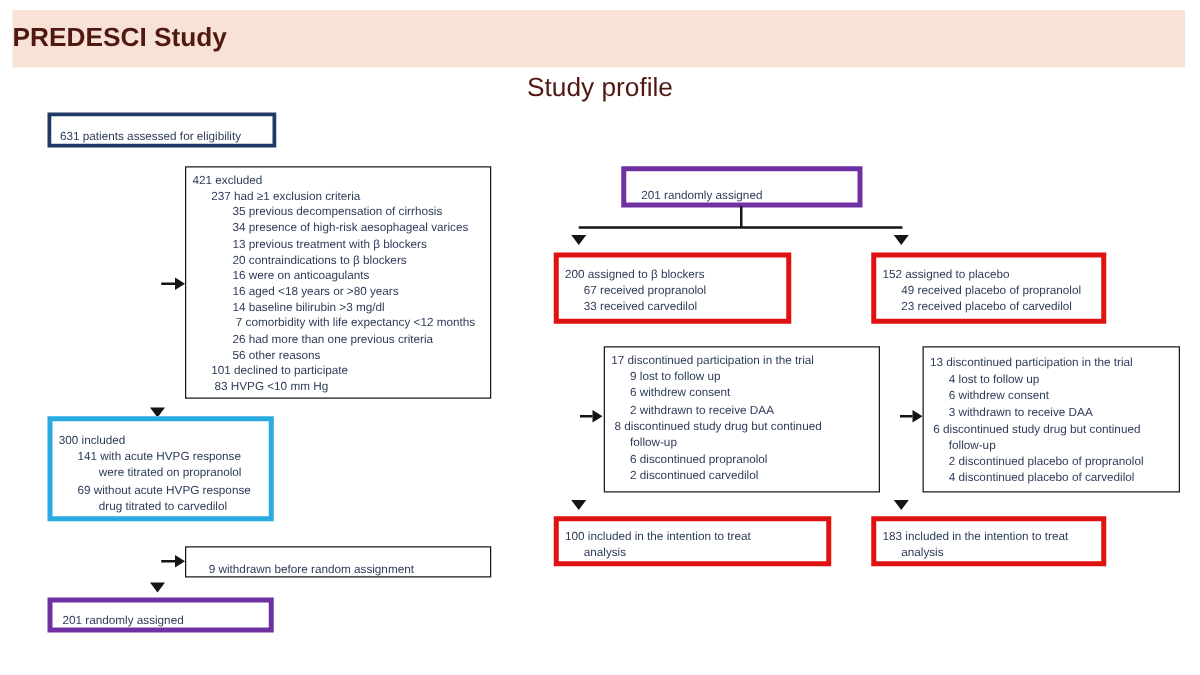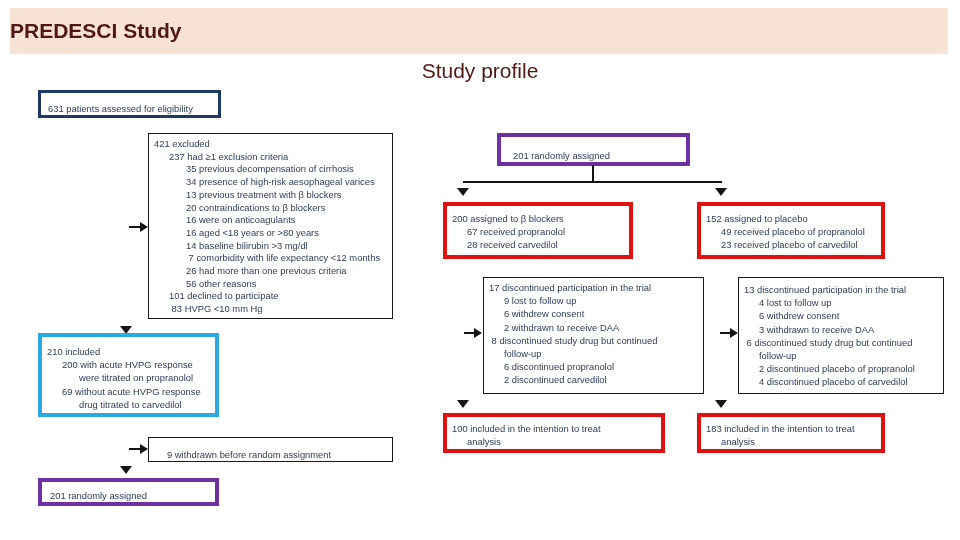--- a/index.html
+++ b/index.html
@@ -67,36 +67,36 @@
     <div class="t">PREDESCI Study</div>
   </div>
   <div class="subtitle">Study profile</div>
 
   <div id="eligibility" class="fbox b-navy vcenter"><div class="fl-line i0">631 patients assessed for eligibility</div></div>
 
   <div id="arr-excluded" class="harrow"></div>
   <div id="excluded" class="fbox b-thin lh-tight"><div class="fl-line i0">421 excluded</div><div class="fl-line i1">237 had ≥1 exclusion criteria</div><div class="fl-line i2">35 previous decompensation of cirrhosis</div><div class="fl-line i2">34 presence of high-risk aesophageal varices</div><div class="fl-line i2">13 previous treatment with β blockers</div><div class="fl-line i2">20 contraindications to β blockers</div><div class="fl-line i2">16 were on anticoagulants</div><div class="fl-line i2">16 aged &lt;18 years or &gt;80 years</div><div class="fl-line i2">14 baseline bilirubin &gt;3 mg/dl</div><div class="fl-line i2"> 7 comorbidity with life expectancy &lt;12 months</div><div class="fl-line i2">26 had more than one previous criteria</div><div class="fl-line i2">56 other reasons</div><div class="fl-line i1">101 declined to participate</div><div class="fl-line i1"> 83 HVPG &lt;10 mm Hg</div></div>
 
   <div id="dh-blue" class="dhead"></div>
-  <div id="included" class="fbox b-cyan"><div class="fl-line i0">210 included</div><div class="fl-line i1">200 with acute HVPG response</div><div class="fl-line i2">were titrated on propranolol</div><div class="fl-line i1">69 without acute HVPG response</div><div class="fl-line i2">drug titrated to carvedilol</div></div>
+  <div id="included" class="fbox b-cyan"><div class="fl-line i0">300 included</div><div class="fl-line i1">141 with acute HVPG response</div><div class="fl-line i2">were titrated on propranolol</div><div class="fl-line i1">69 without acute HVPG response</div><div class="fl-line i2">drug titrated to carvedilol</div></div>
 
   <div id="arr-withdrawn" class="harrow"></div>
   <div id="withdrawn" class="fbox b-thin vcenter"><div class="fl-line i0">9 withdrawn before random assignment</div></div>
 
   <div id="dh-purpleL" class="dhead"></div>
   <div id="randL" class="fbox b-purple vcenter"><div class="fl-line i0">201 randomly assigned</div></div>
 
   <div id="randR" class="fbox b-purple vcenter"><div class="fl-line i0">201 randomly assigned</div></div>
 
   <div id="branch-v" class="hl"></div>
   <div id="branch-h" class="hl"></div>
   <div id="dh-bb" class="dhead"></div>
   <div id="dh-pl" class="dhead"></div>
 
-  <div id="bblockers" class="fbox b-red"><div class="fl-line i0">200 assigned to β blockers</div><div class="fl-line i1">67 received propranolol</div><div class="fl-line i1">28 received carvedilol</div></div>
+  <div id="bblockers" class="fbox b-red"><div class="fl-line i0">200 assigned to β blockers</div><div class="fl-line i1">67 received propranolol</div><div class="fl-line i1">33 received carvedilol</div></div>
   <div id="placebo" class="fbox b-red"><div class="fl-line i0">152 assigned to placebo</div><div class="fl-line i1">49 received placebo of propranolol</div><div class="fl-line i1">23 received placebo of carvedilol</div></div>
 
   <div id="arr-discL" class="harrow"></div>
   <div id="discL" class="fbox b-thin"><div class="fl-line i0">17 discontinued participation in the trial</div><div class="fl-line i1">9 lost to follow up</div><div class="fl-line i1">6 withdrew consent</div><div class="fl-line i1">2 withdrawn to receive DAA</div><div class="fl-line i0"> 8 discontinued study drug but continued</div><div class="fl-line i1">follow-up</div><div class="fl-line i1">6 discontinued propranolol</div><div class="fl-line i1">2 discontinued carvedilol</div></div>
 
   <div id="arr-discR" class="harrow"></div>
   <div id="discR" class="fbox b-thin"><div class="fl-line i0">13 discontinued participation in the trial</div><div class="fl-line i1">4 lost to follow up</div><div class="fl-line i1">6 withdrew consent</div><div class="fl-line i1">3 withdrawn to receive DAA</div><div class="fl-line i0"> 6 discontinued study drug but continued</div><div class="fl-line i1">follow-up</div><div class="fl-line i1">2 discontinued placebo of propranolol</div><div class="fl-line i1">4 discontinued placebo of carvedilol</div></div>
 
   <div id="dh-ittL" class="dhead"></div>
   <div id="dh-ittR" class="dhead"></div>

